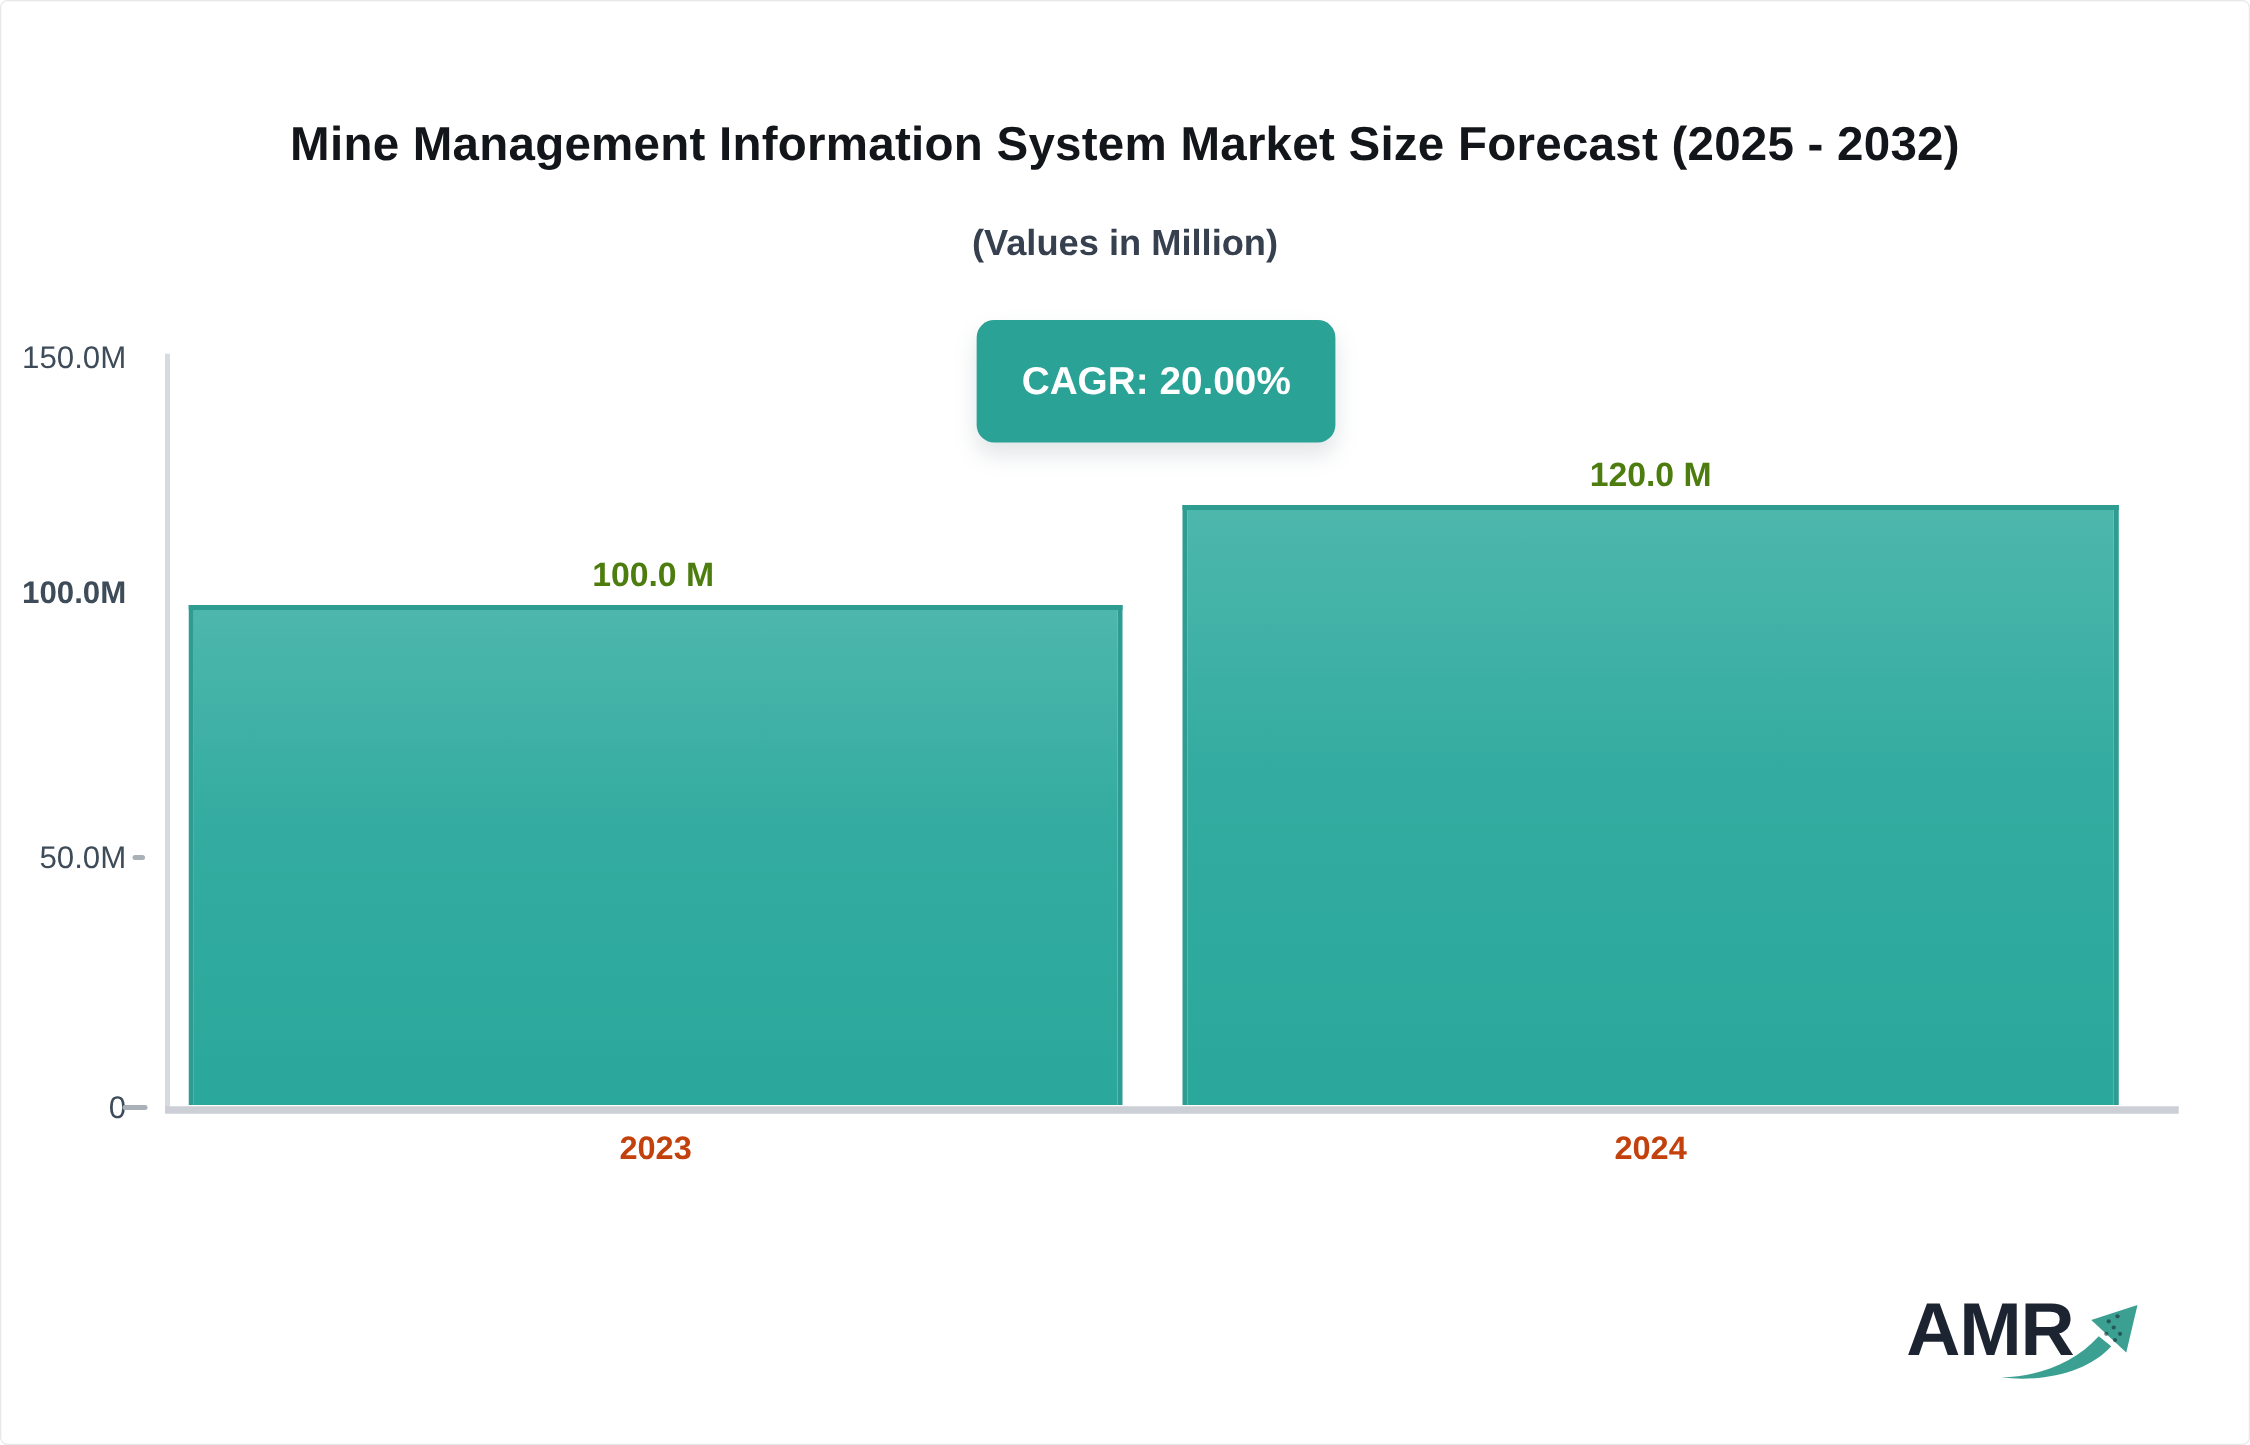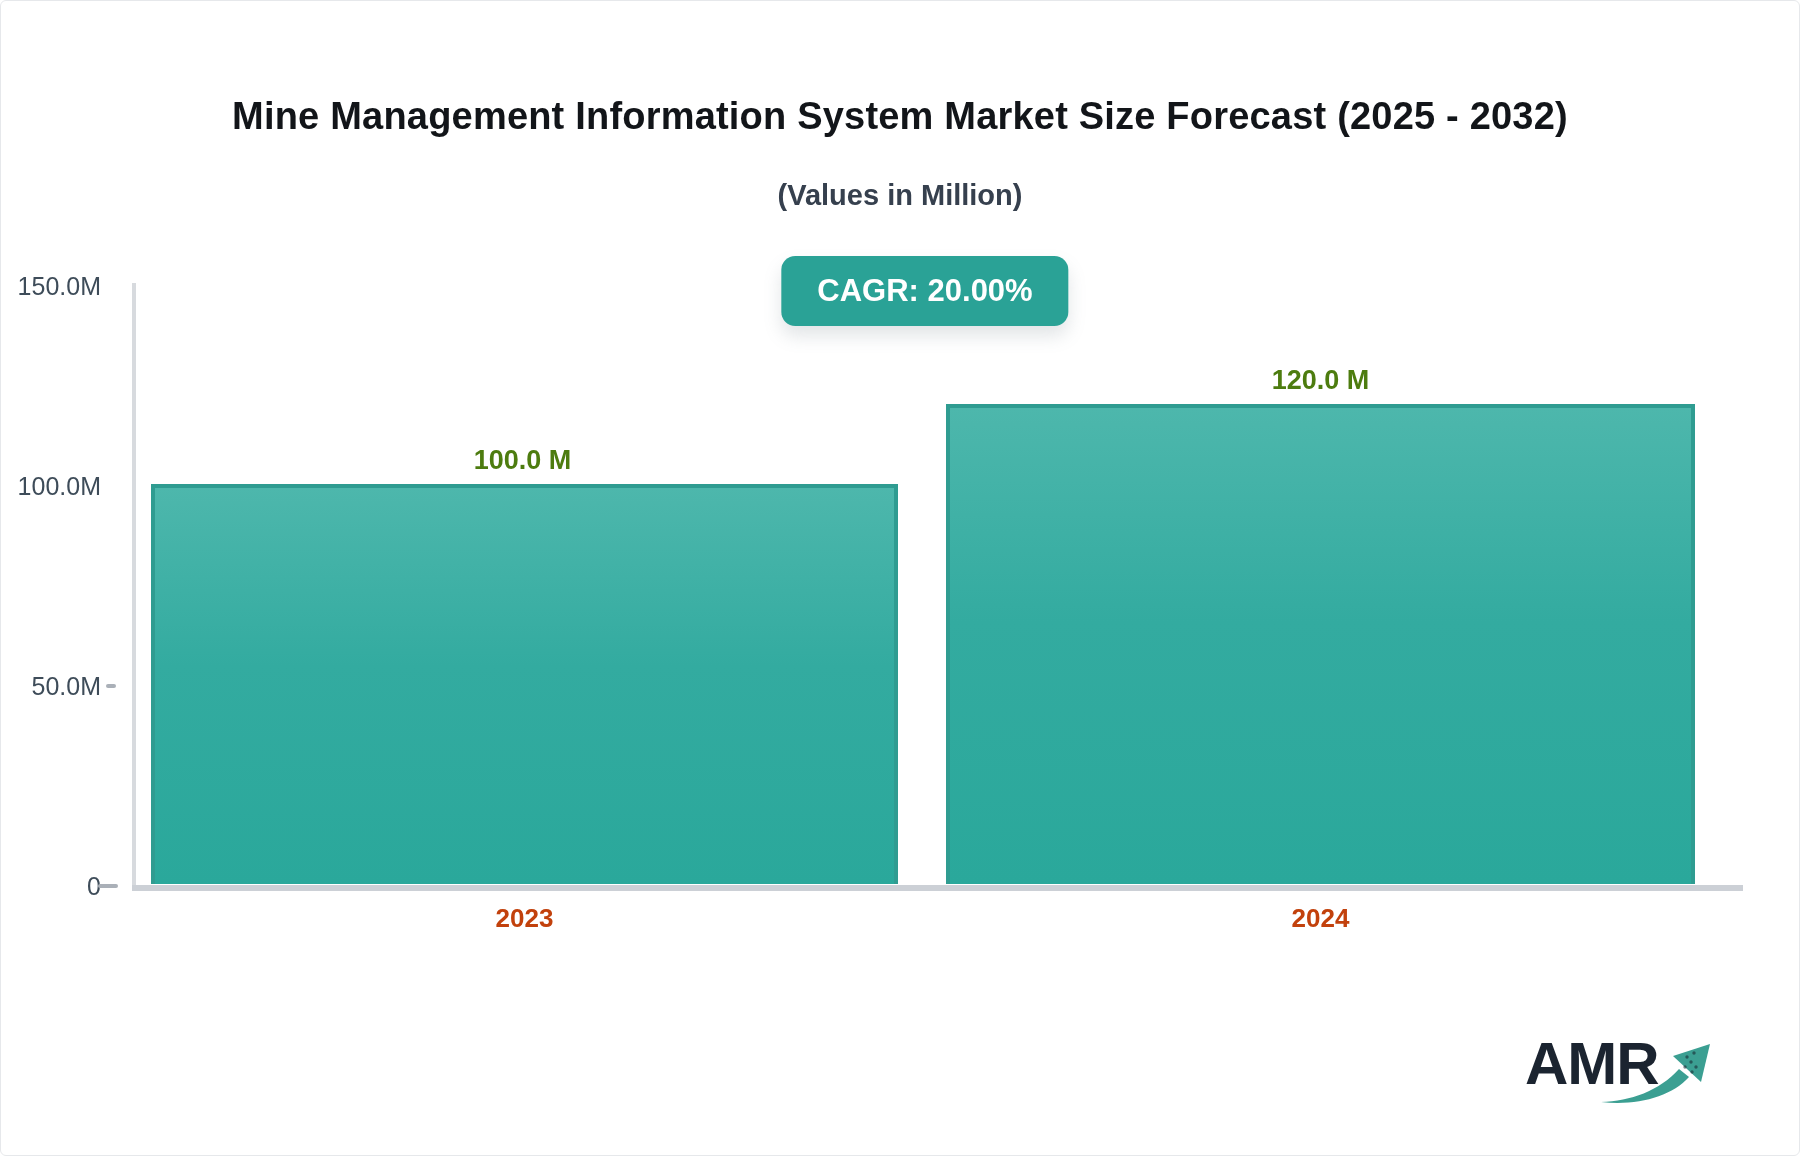--- a/index.html
+++ b/index.html
@@ -11,21 +11,21 @@
   .title{
     position:absolute;left:0;top:94px;width:100%;text-align:center;
     font-size:38px;font-weight:800;color:#121519;letter-spacing:.2px;
   }
   .subtitle{
     position:absolute;left:0;top:178px;width:100%;text-align:center;
     font-size:29px;font-weight:700;color:#36404e;
   }
   .badge{
     position:absolute;top:255px;left:50%;transform:translateX(-50%);margin-left:25px;
-    height:64px;line-height:64px;padding:3px 36px;border-radius:14px;
+    height:64px;line-height:64px;padding:17px 36px;border-radius:14px;
     font-size:31px;font-weight:700;color:#ffffff;
     box-shadow:0 10px 18px rgba(110,125,135,.20);
     white-space:nowrap;
   }
   
   .y-axis-line{position:absolute;left:131px;top:282px;width:4px;height:607px;background:#d7dade;}
   .x-axis-line{position:absolute;left:131px;top:884px;width:1611px;height:6px;background:#ccd0d6;}
   .bar{
     position:absolute;bottom:271px;
     background:linear-gradient(180deg,#4db7ac 0%,#33aba0 45%,#2aa89b 100%);
@@ -67,21 +67,21 @@
   </div>
 
   <div class="plot">
     <div class="y-axis-line"></div>
     <div class="x-axis-line"></div>
 
     <div id="yticks">
         <div class="ytick" style="top: 270px;">
           <span class="lbl">150.0M</span>
         </div>
-        <div class="ytick" style="top: 470px;">
+        <div class="ytick" style="top: 458px; font-weight: bold;">
           <span class="lbl">100.0M</span>
         </div>
         <div class="ytick" style="top: 670px;">
           <span class="lbl">50.0M</span>
           <span class="dash" style="width: 10px; right: 16px;"></span>
         </div>
         <div class="ytick" style="top: 870px;">
           <span class="lbl">0</span>
           <span class="dash" style="width: 20px; right: 14px;"></span>
         </div>

